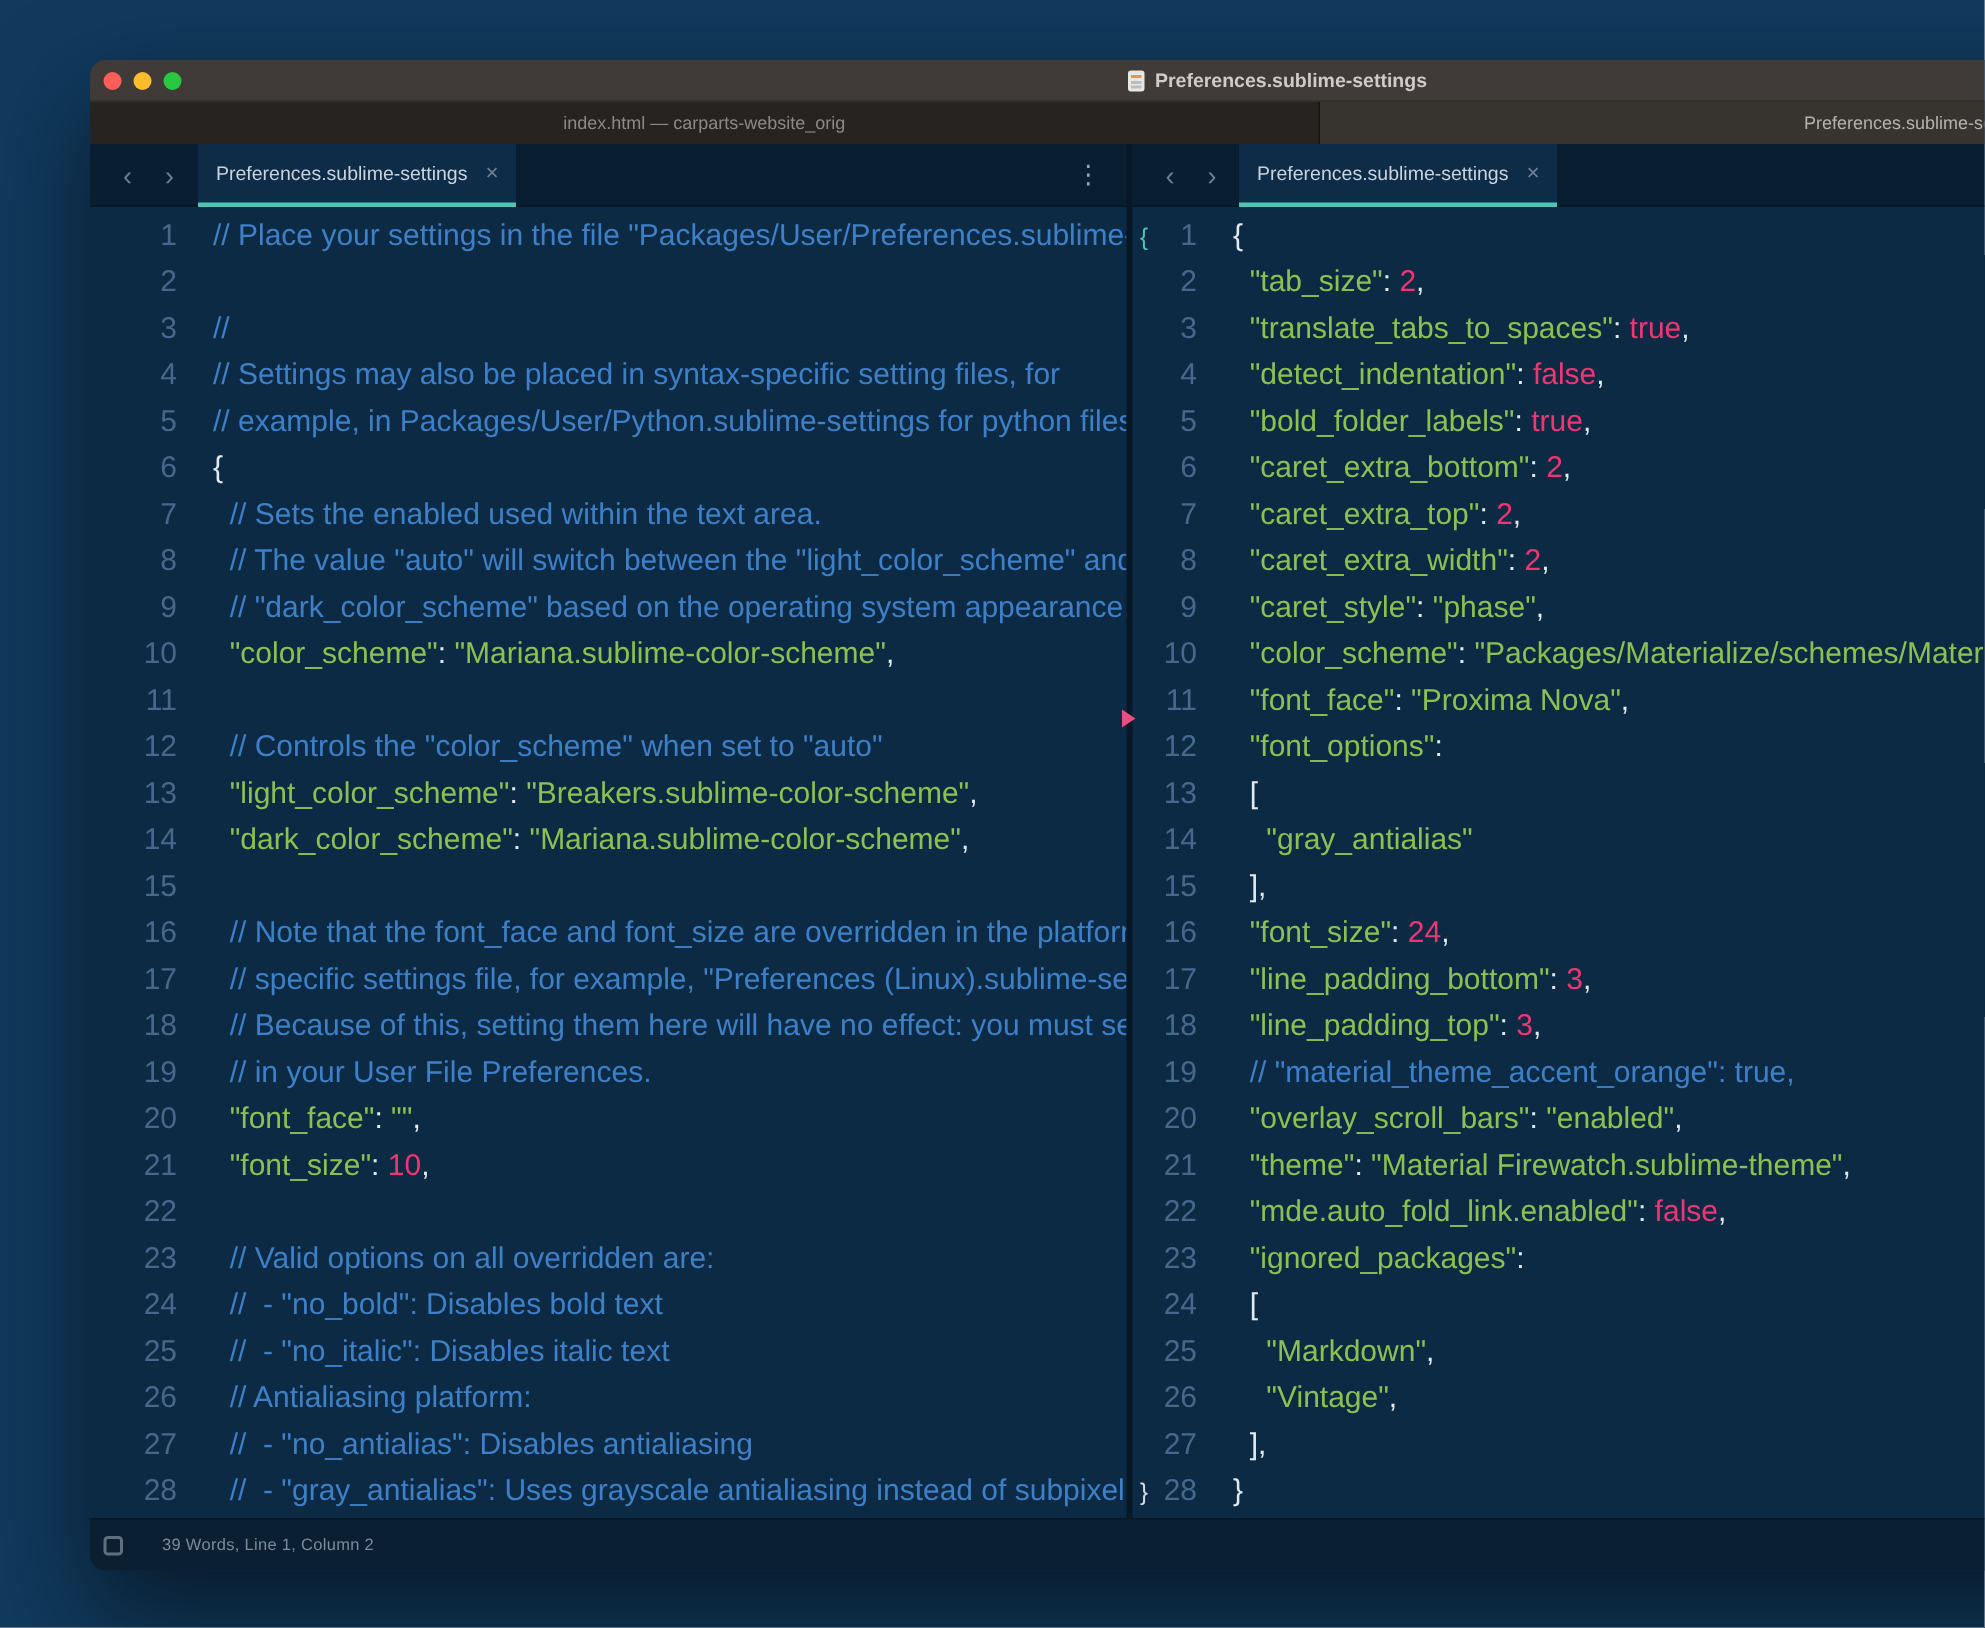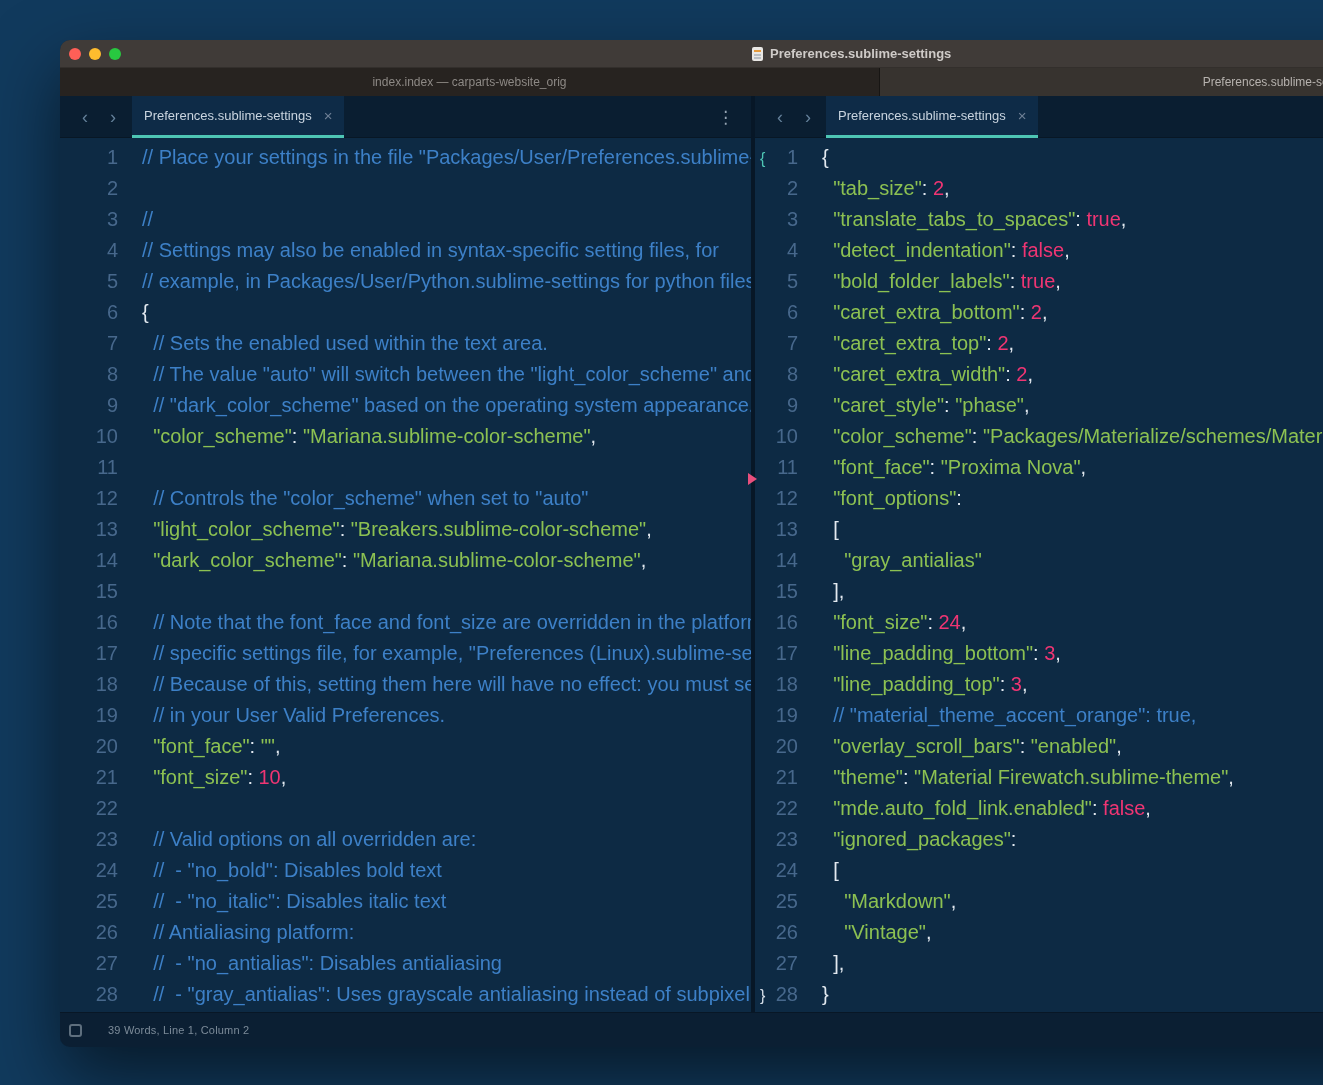--- a/index.html
+++ b/index.html
@@ -86,56 +86,56 @@
         <span class="light yellow"></span>
         <span class="light green"></span>
       </div>
       <div class="title-group">
         <span class="doc-icon"></span>
         <span class="title-text">Preferences.sublime-settings</span>
       </div>
     </div>
 
     <div class="native-tabs">
-      <div class="ntab inactive">index.index — carparts-website_orig</div>
+      <div class="ntab inactive">index.html — carparts-website_orig</div>
       <div class="ntab active">Preferences.sublime-settings</div>
     </div>
 
     <div class="editor">
 
       <div class="pane pane-left">
         <div class="tabstrip">
           <span class="chev l">‹</span>
           <span class="chev r">›</span>
           <div class="filetab">
             <span class="filetab-label">Preferences.sublime-settings</span>
             <span class="filetab-close">×</span>
           </div>
           <span class="overflow-dots">⋮</span>
         </div>
         <div class="code">
             <div class="line"><span class="lnum">1</span><span class="ltext"><span class="tk-c">// Place your settings in the file "Packages/User/Preferences.sublime-settings",</span></span></div>
             <div class="line"><span class="lnum">2</span></div>
             <div class="line"><span class="lnum">3</span><span class="ltext"><span class="tk-c">//</span></span></div>
-            <div class="line"><span class="lnum">4</span><span class="ltext"><span class="tk-c">// Settings may also be enabled in syntax-specific setting files, for</span></span></div>
+            <div class="line"><span class="lnum">4</span><span class="ltext"><span class="tk-c">// Settings may also be placed in syntax-specific setting files, for</span></span></div>
             <div class="line"><span class="lnum">5</span><span class="ltext"><span class="tk-c">// example, in Packages/User/Python.sublime-settings for python files.</span></span></div>
             <div class="line"><span class="lnum">6</span><span class="ltext"><span class="tk-p">{</span></span></div>
             <div class="line"><span class="lnum">7</span><span class="ltext"><span class="tk-p">  </span><span class="tk-c">// Sets the enabled used within the text area.</span></span></div>
             <div class="line"><span class="lnum">8</span><span class="ltext"><span class="tk-p">  </span><span class="tk-c">// The value "auto" will switch between the "light_color_scheme" and</span></span></div>
             <div class="line"><span class="lnum">9</span><span class="ltext"><span class="tk-p">  </span><span class="tk-c">// "dark_color_scheme" based on the operating system appearance.</span></span></div>
             <div class="line"><span class="lnum">10</span><span class="ltext"><span class="tk-p">  </span><span class="tk-s">"color_scheme"</span><span class="tk-p">: </span><span class="tk-s">"Mariana.sublime-color-scheme"</span><span class="tk-p">,</span></span></div>
             <div class="line"><span class="lnum">11</span><span class="ltext"></span></div>
             <div class="line"><span class="lnum">12</span><span class="ltext"><span class="tk-p">  </span><span class="tk-c">// Controls the "color_scheme" when set to "auto"</span></span></div>
             <div class="line"><span class="lnum">13</span><span class="ltext"><span class="tk-p">  </span><span class="tk-s">"light_color_scheme"</span><span class="tk-p">: </span><span class="tk-s">"Breakers.sublime-color-scheme"</span><span class="tk-p">,</span></span></div>
             <div class="line"><span class="lnum">14</span><span class="ltext"><span class="tk-p">  </span><span class="tk-s">"dark_color_scheme"</span><span class="tk-p">: </span><span class="tk-s">"Mariana.sublime-color-scheme"</span><span class="tk-p">,</span></span></div>
             <div class="line"><span class="lnum">15</span><span class="ltext"></span></div>
             <div class="line"><span class="lnum">16</span><span class="ltext"><span class="tk-p">  </span><span class="tk-c">// Note that the font_face and font_size are overridden in the platform</span></span></div>
             <div class="line"><span class="lnum">17</span><span class="ltext"><span class="tk-p">  </span><span class="tk-c">// specific settings file, for example, "Preferences (Linux).sublime-settings".</span></span></div>
             <div class="line"><span class="lnum">18</span><span class="ltext"><span class="tk-p">  </span><span class="tk-c">// Because of this, setting them here will have no effect: you must set them</span></span></div>
-            <div class="line"><span class="lnum">19</span><span class="ltext"><span class="tk-p">  </span><span class="tk-c">// in your User Valid Preferences.</span></span></div>
+            <div class="line"><span class="lnum">19</span><span class="ltext"><span class="tk-p">  </span><span class="tk-c">// in your User File Preferences.</span></span></div>
             <div class="line"><span class="lnum">20</span><span class="ltext"><span class="tk-p">  </span><span class="tk-s">"font_face"</span><span class="tk-p">: </span><span class="tk-s">""</span><span class="tk-p">,</span></span></div>
             <div class="line"><span class="lnum">21</span><span class="ltext"><span class="tk-p">  </span><span class="tk-s">"font_size"</span><span class="tk-p">: </span><span class="tk-n">10</span><span class="tk-p">,</span></span></div>
             <div class="line"><span class="lnum">22</span><span class="ltext"></span></div>
             <div class="line"><span class="lnum">23</span><span class="ltext"><span class="tk-p">  </span><span class="tk-c">// Valid options on all overridden are:</span></span></div>
             <div class="line"><span class="lnum">24</span><span class="ltext"><span class="tk-p">  </span><span class="tk-c">//  - "no_bold": Disables bold text</span></span></div>
             <div class="line"><span class="lnum">25</span><span class="ltext"><span class="tk-p">  </span><span class="tk-c">//  - "no_italic": Disables italic text</span></span></div>
             <div class="line"><span class="lnum">26</span><span class="ltext"><span class="tk-p">  </span><span class="tk-c">// Antialiasing platform:</span></span></div>
             <div class="line"><span class="lnum">27</span><span class="ltext"><span class="tk-p">  </span><span class="tk-c">//  - "no_antialias": Disables antialiasing</span></span></div>
             <div class="line"><span class="lnum">28</span><span class="ltext"><span class="tk-p">  </span><span class="tk-c">//  - "gray_antialias": Uses grayscale antialiasing instead of subpixel</span></span></div>
           </div>

